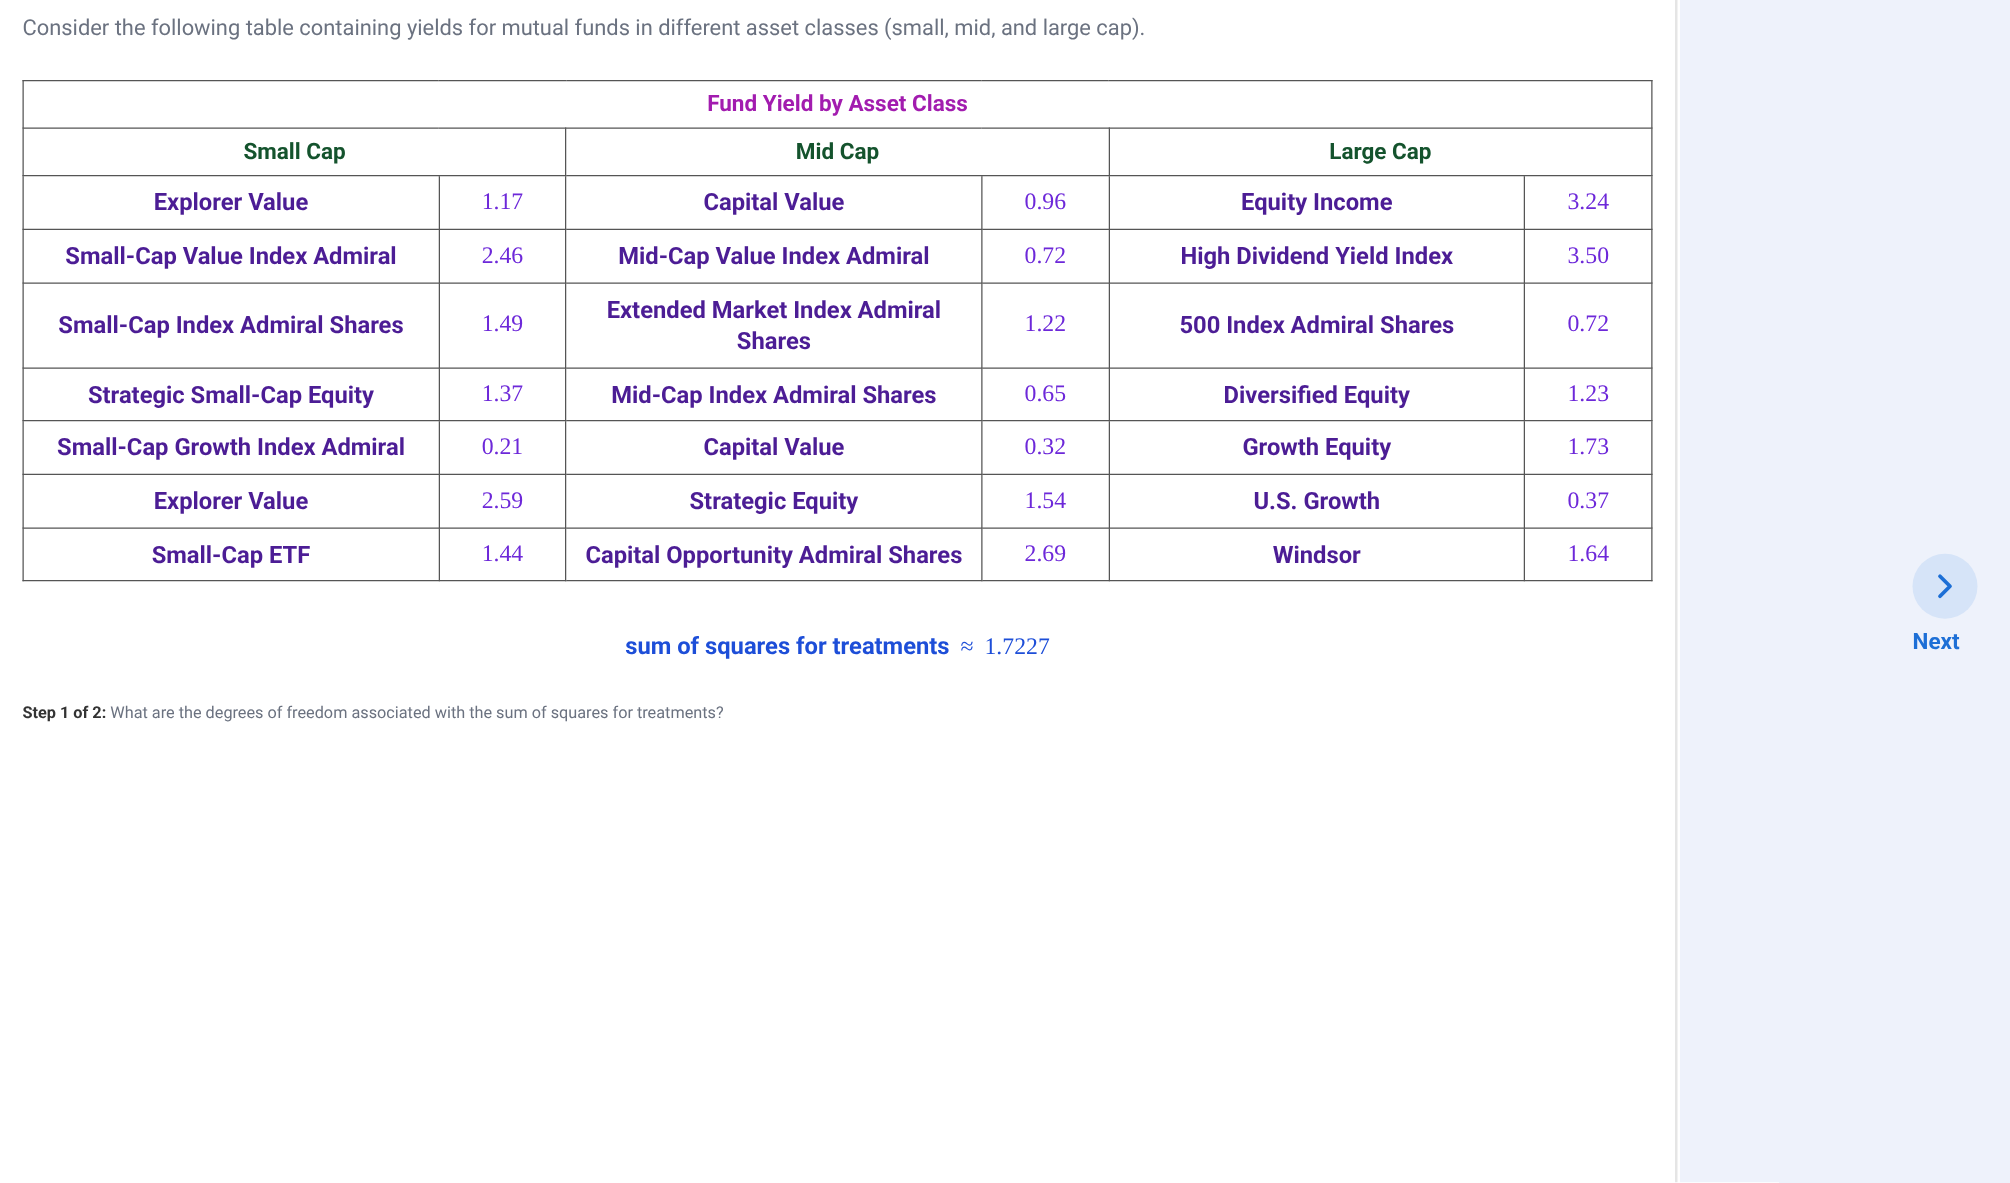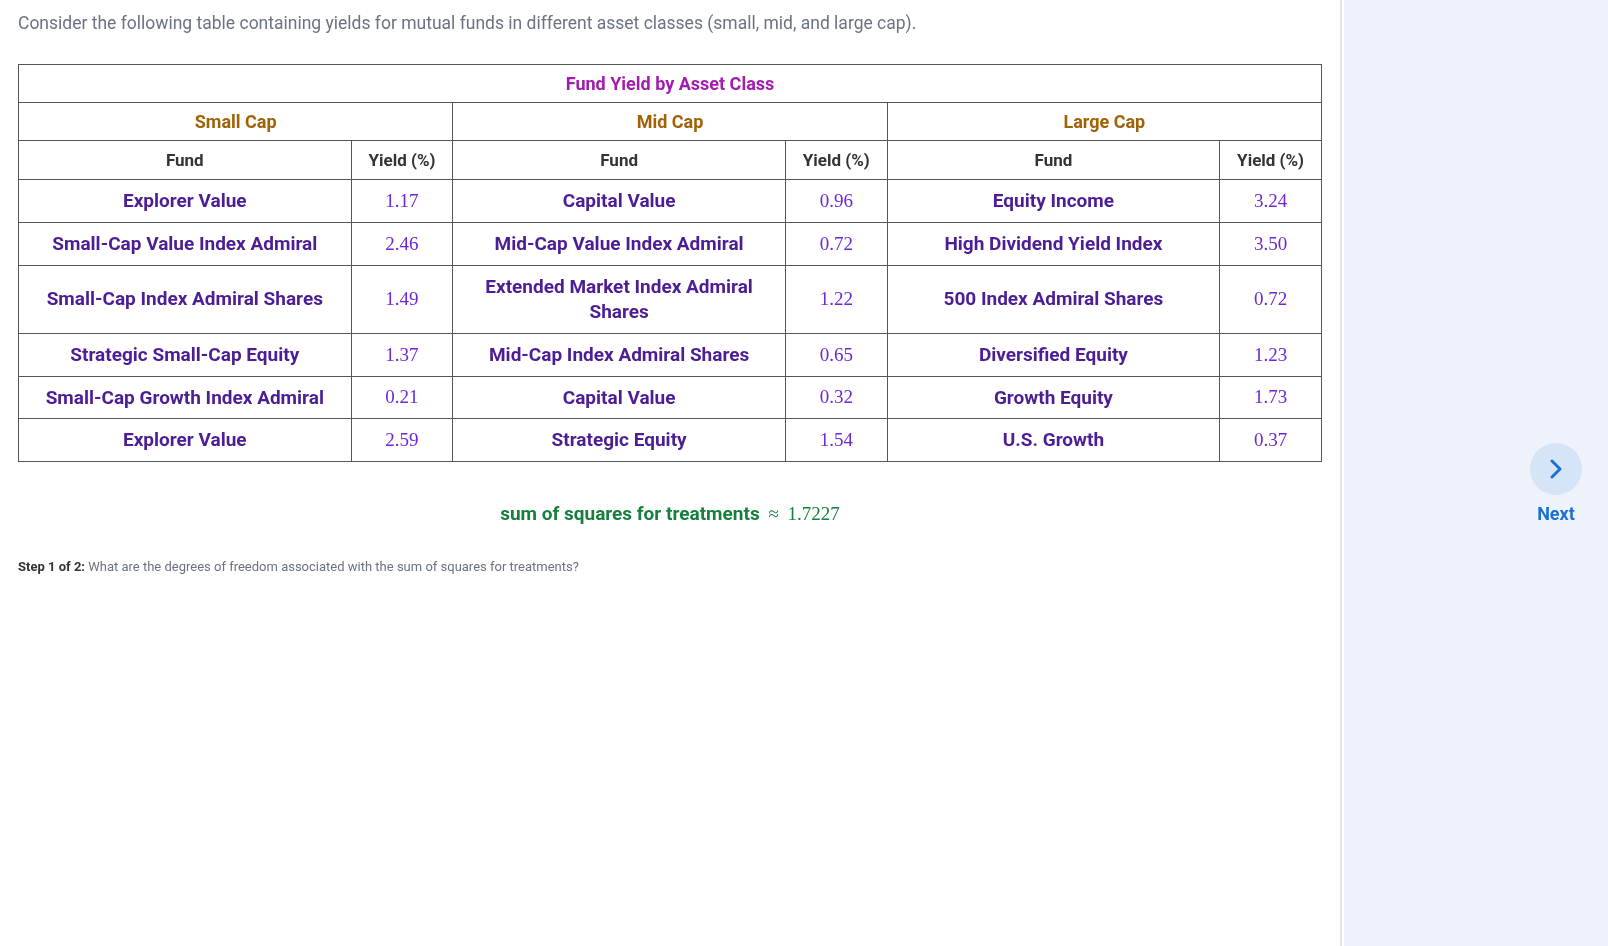--- a/index.html
+++ b/index.html
@@ -56,21 +56,21 @@
     padding: 8px 6px;
     vertical-align: middle;
   }
   .table-title {
     color: #a21caf;
     font-weight: 700;
     font-size: 18px;
     padding: 10px 6px;
   }
   .cap-header {
-    color: #a16207;
+    color: #14532d;
     font-weight: 700;
     font-size: 18px;
     padding: 10px 6px;
   }
   .sub-header {
     font-weight: 700;
     font-size: 17px;
     padding: 10px 6px;
     line-height: 1.3;
   }
@@ -88,21 +88,21 @@
   col.c-fund { width: 25.5%; }
   col.c-yield { width: 7.8%; }
 
   .formulas {
     margin-top: 40px;
     text-align: center;
   }
   .formula-row {
     font-size: 19px;
     font-weight: 700;
-    color: #15803d;
+    color: #1d4ed8;
     margin-bottom: 6px;
   }
   .formula-row .val {
     font-family: "Times New Roman", Times, serif;
     font-weight: 400;
   }
   .formula-row .approx {
     font-family: "Times New Roman", Times, serif;
     font-weight: 400;
     padding: 0 4px;
@@ -118,21 +118,21 @@
     font-weight: 700;
   }
 
   .next-btn-wrap {
     position: absolute;
     right: 26px;
     top: 50%;
     transform: translateY(-30px);
     display: flex;
     flex-direction: column;
-    align-items: center;
+    align-items: flex-start;
   }
   .next-circle {
     width: 52px;
     height: 52px;
     border-radius: 50%;
     background: #d6e4f8;
     display: flex;
     align-items: center;
     justify-content: center;
     cursor: pointer;
@@ -164,28 +164,20 @@
       </colgroup>
       <thead>
         <tr>
           <th colspan="6" class="table-title">Fund Yield by Asset Class</th>
         </tr>
         <tr>
           <th colspan="2" class="cap-header">Small Cap</th>
           <th colspan="2" class="cap-header">Mid Cap</th>
           <th colspan="2" class="cap-header">Large Cap</th>
         </tr>
-        <tr>
-          <th class="sub-header">Fund</th>
-          <th class="sub-header">Yield (%)</th>
-          <th class="sub-header">Fund</th>
-          <th class="sub-header">Yield (%)</th>
-          <th class="sub-header">Fund</th>
-          <th class="sub-header">Yield (%)</th>
-        </tr>
       </thead>
       <tbody id="fund-body">
           <tr>
             <td class="fund-name">Explorer Value</td>
             <td class="yield-val">1.17</td>
             <td class="fund-name">Capital Value</td>
             <td class="yield-val">0.96</td>
             <td class="fund-name">Equity Income</td>
             <td class="yield-val">3.24</td>
           </tr>
@@ -221,20 +213,28 @@
             <td class="fund-name">Growth Equity</td>
             <td class="yield-val">1.73</td>
           </tr>
           <tr>
             <td class="fund-name">Explorer Value</td>
             <td class="yield-val">2.59</td>
             <td class="fund-name">Strategic Equity</td>
             <td class="yield-val">1.54</td>
             <td class="fund-name">U.S. Growth</td>
             <td class="yield-val">0.37</td>
+          </tr>
+          <tr>
+            <td class="fund-name">Small-Cap ETF</td>
+            <td class="yield-val">1.44</td>
+            <td class="fund-name">Capital Opportunity Admiral Shares</td>
+            <td class="yield-val">2.69</td>
+            <td class="fund-name">Windsor</td>
+            <td class="yield-val">1.64</td>
           </tr>
         </tbody>
     </table>
 
     <div class="formulas">
       <div class="formula-row">
         <span>sum of squares for treatments</span>
         <span class="approx">≈</span>
         <span class="val">1.7227</span>
       </div>

